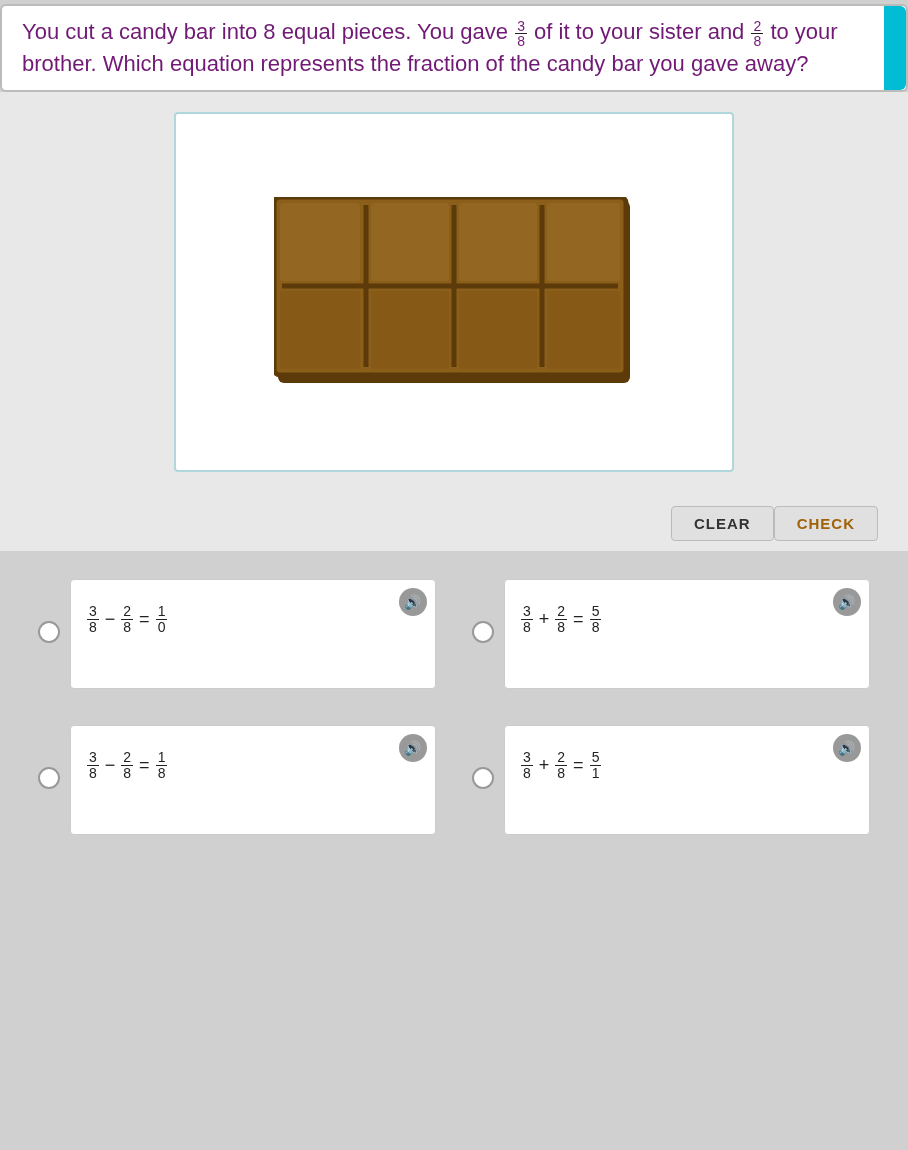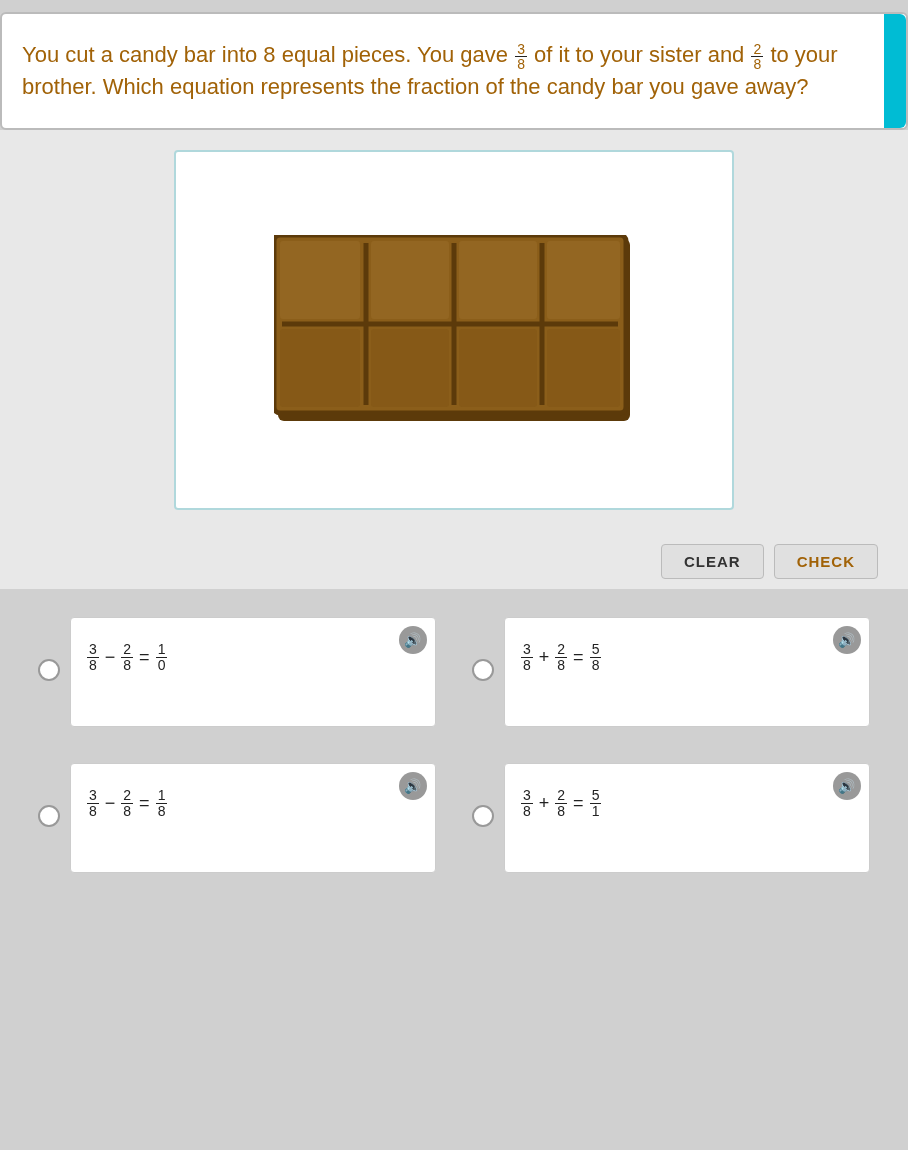--- a/index.html
+++ b/index.html
@@ -10,25 +10,25 @@
       font-family: Arial, sans-serif;
       position: relative;
       overflow-x: hidden;
     }
 
     
     .question-box {
       background: #fff;
       border: 2px solid #bbb;
       border-radius: 6px;
-      padding: 25px 20px;
-      margin: 12px 0 0 0;
+      padding: 10px 20px;
+      margin: 4px 0 0 0;
       font-size: 22px;
       line-height: 1.45;
-      color: #a16207;
+      color: #701a75;
       position: relative;
     }
     .frac {
       display: inline-flex;
       flex-direction: column;
       align-items: center;
       vertical-align: middle;
       font-size: 14px;
       line-height: 1;
       margin: 0 1px;
@@ -74,21 +74,20 @@
       justify-content: center;
     }
 
     
     .buttons-row {
       display: flex;
       justify-content: flex-end;
       align-items: center;
       padding: 14px 30px 10px 0;
       background: #e8e8e8;
-      gap: 10px;
     }
 
     .btn-clear {
       background: #e0e0e0;
       border: 1.5px solid #bbb;
       border-radius: 4px;
       padding: 8px 22px;
       font-size: 15px;
       font-weight: bold;
       letter-spacing: 1px;

